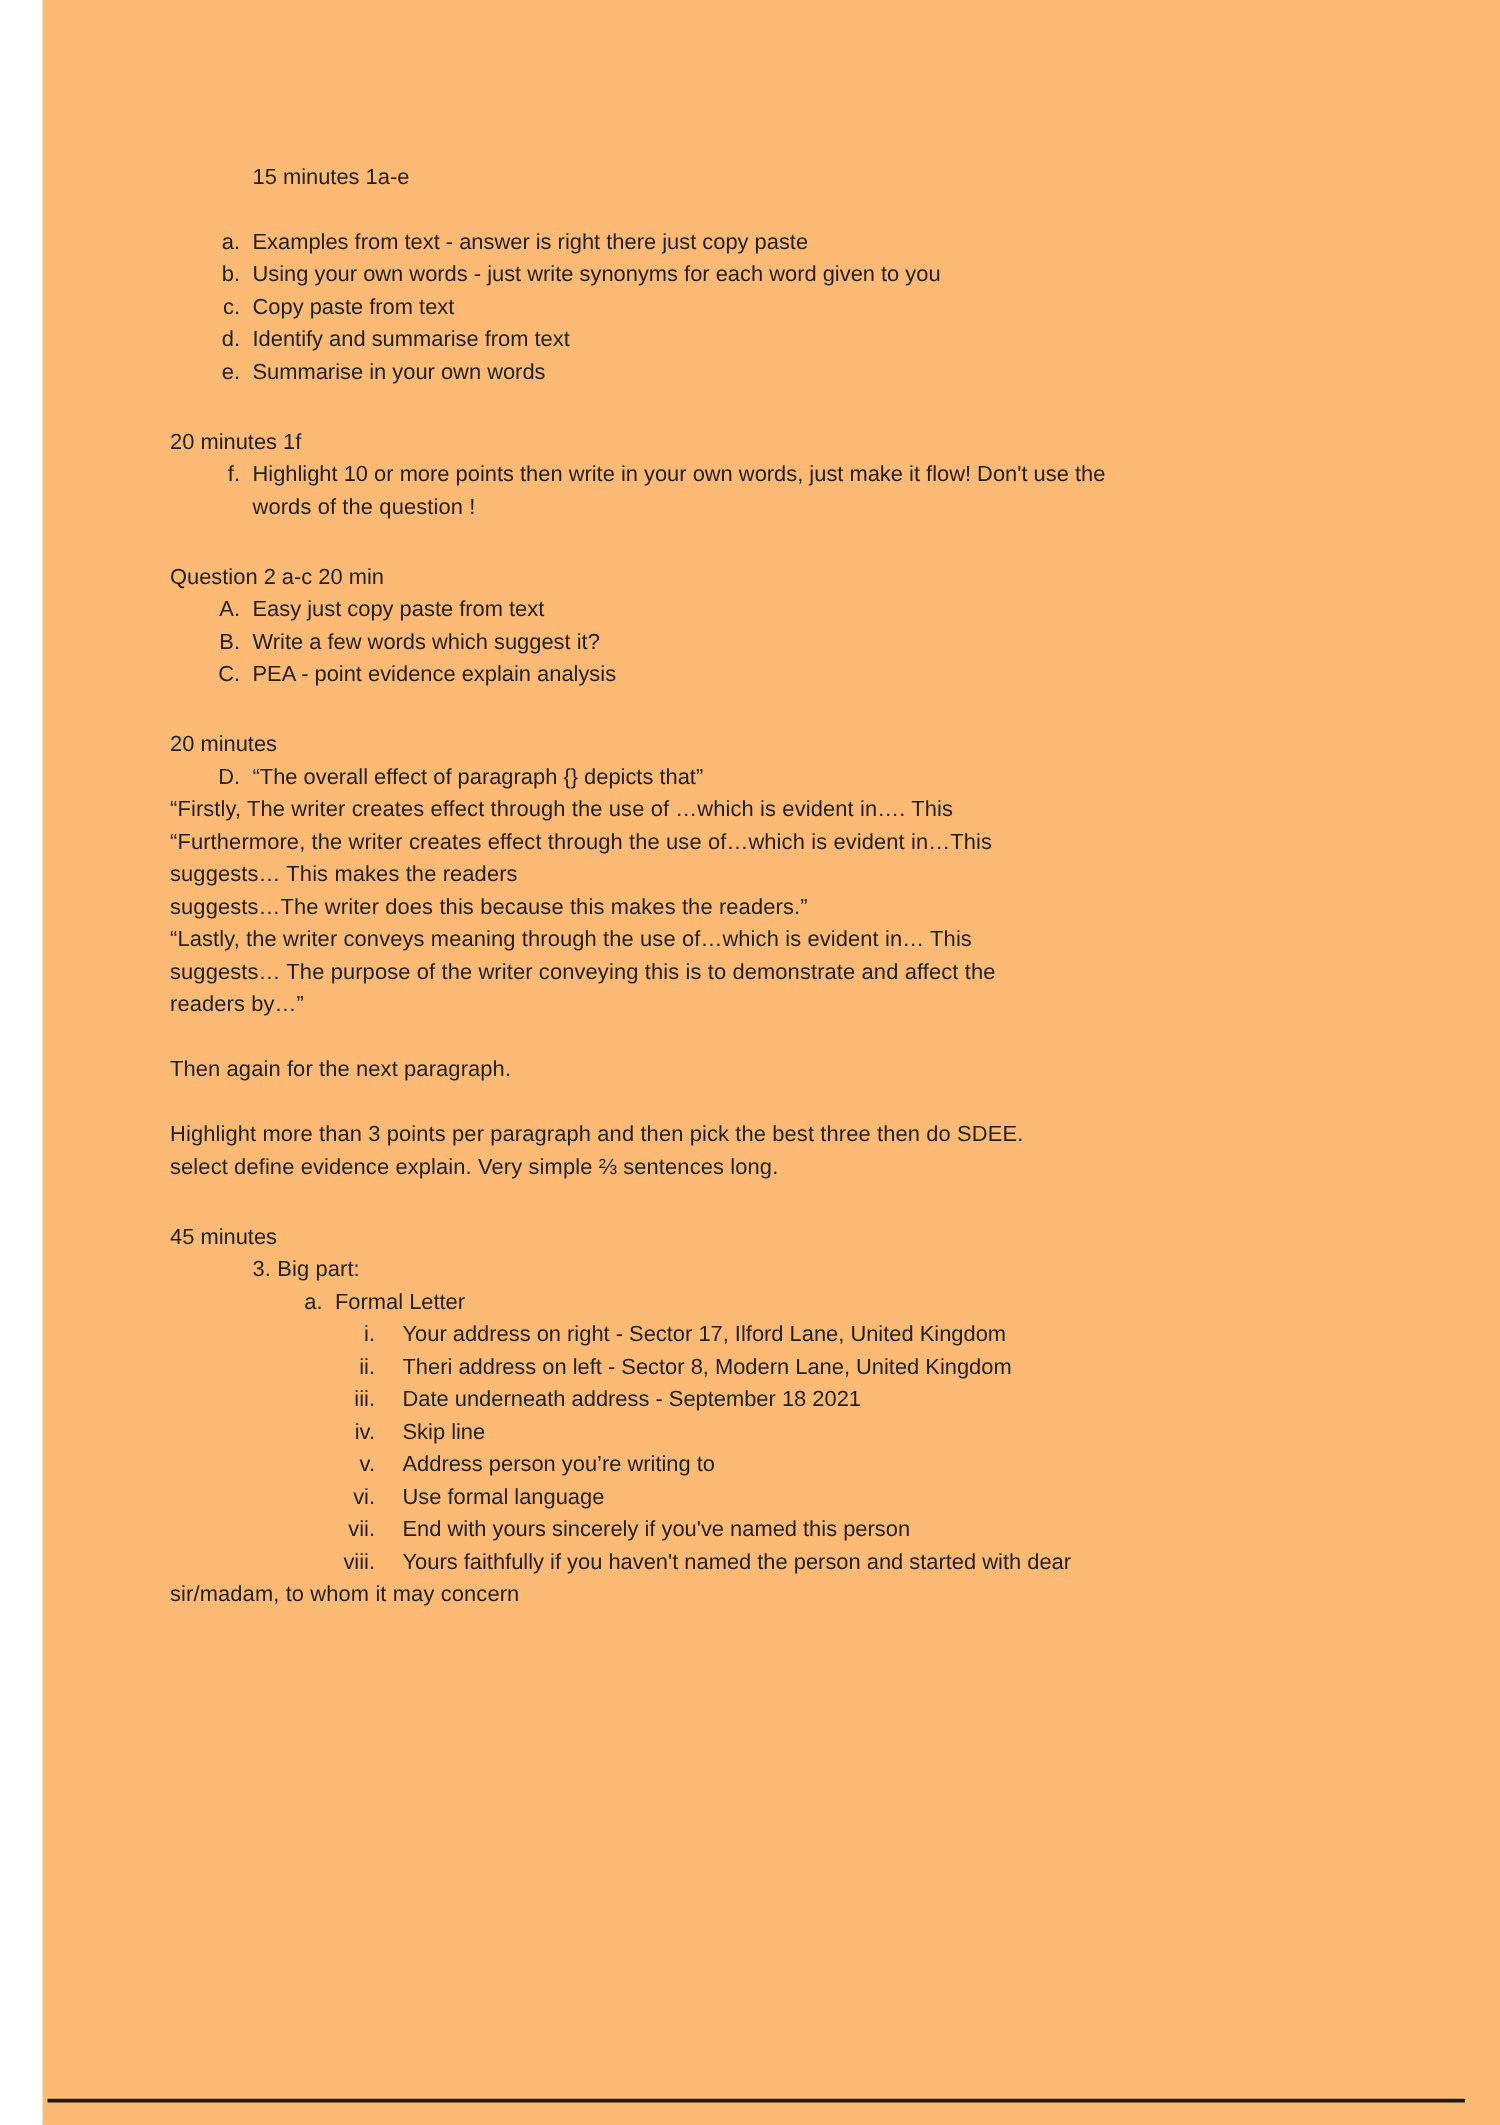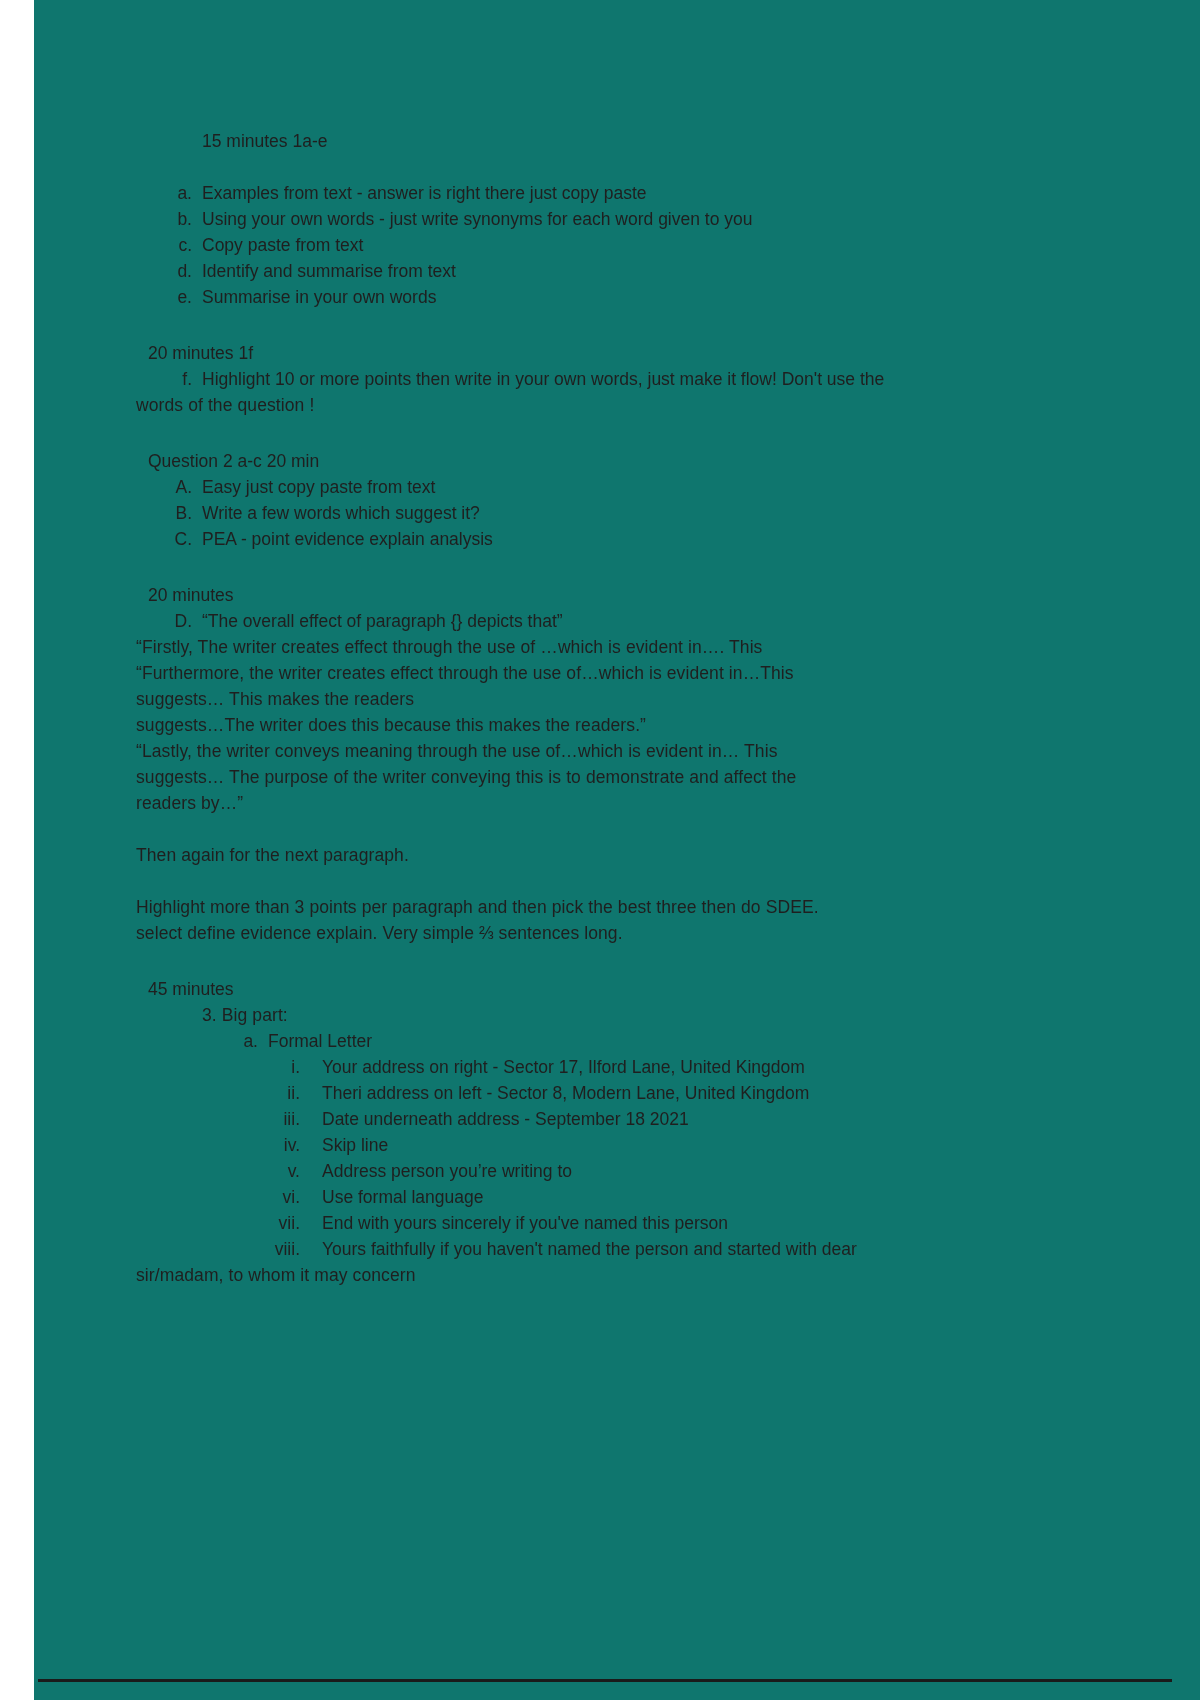--- a/index.html
+++ b/index.html
@@ -15,21 +15,21 @@
     position: relative;
     overflow: hidden;
   }
 
   .page {
     position: absolute;
     left: 0;
     top: 0;
     width: 1200px;
     height: 1700px;
-    background: #0f766e;
+    background: #fdba74;
   }
 
   
   .scan-edge-left {
     position: absolute;
     left: 0; top: 0; bottom: 0;
     width: 34px;
     background: linear-gradient(to right, #ffffff 0%, #ffffff 100%);
   }
 
@@ -60,21 +60,21 @@
   .heading {
     font-size: 17.5px;
     line-height: 26px;
     color: #1f1f1f;
   }
   .gap-md { height: 26px; }
   .gap-lg { height: 30px; }
 
   
   .indent-heading-top { margin-left: 66px; }  
-  .indent-0 { margin-left: 12px; }             
+  .indent-0 { margin-left: 0px; }             
   .indent-body { }         
   .indent-bigpart { margin-left: 66px; }      
 
   
   .row {
     display: flex;
     align-items: flex-start;
     font-size: 17.5px;
     line-height: 26px;
     color: #1f1f1f;
@@ -97,21 +97,21 @@
   .lvl-ALPHA .marker { width: 26px; margin-right: 10px; }
 
   
   .lvl-sub { margin-left: 96px; }
   .lvl-sub .marker { width: 26px; margin-right: 10px; }
 
   
   .lvl-roman { margin-left: 128px; }
   .lvl-roman .marker { width: 36px; margin-right: 22px; }
 
-  .continuation-alpha { }
+  .continuation-alpha { margin-left: 66px; }
   .continuation-roman { }
 </style>
 </head>
 <body>
 
 <div class="page">
   <div class="scan-edge-left"></div>
 
   <div class="content">
 

